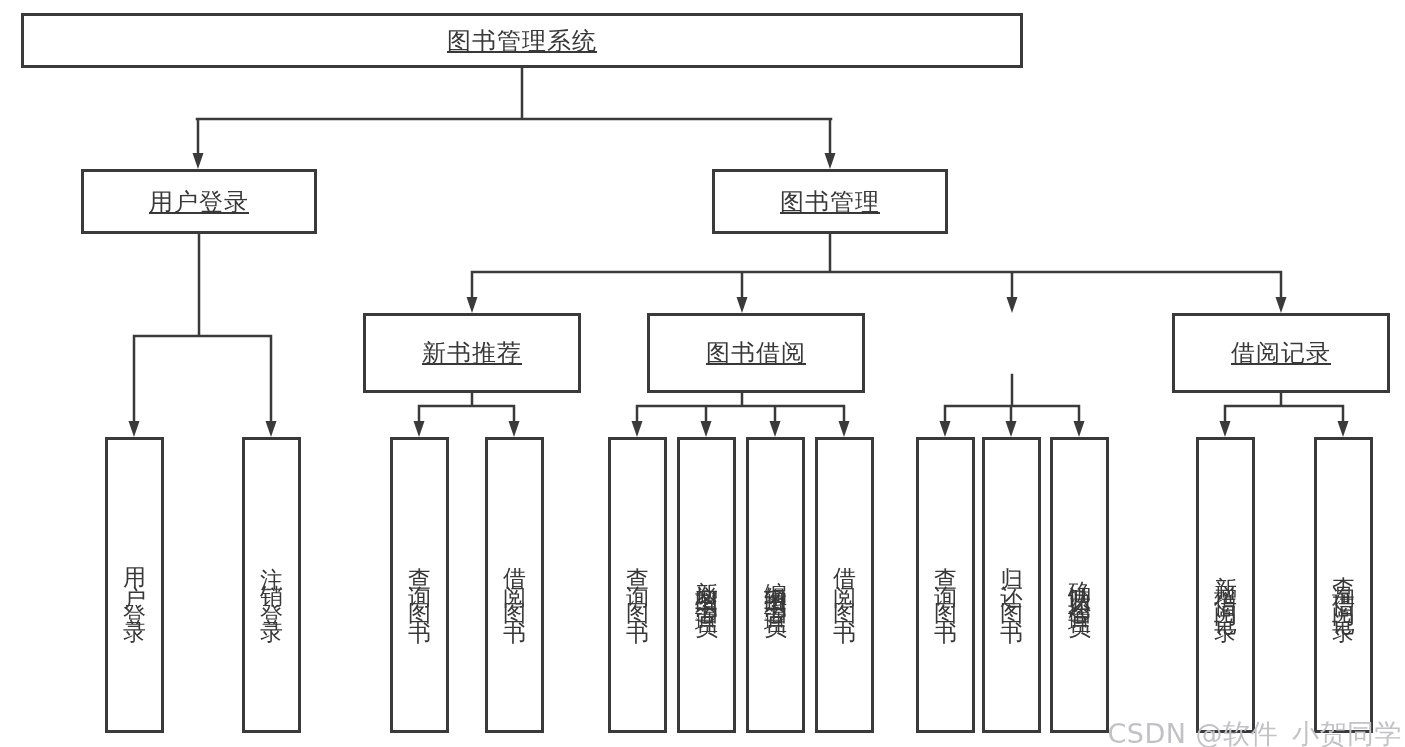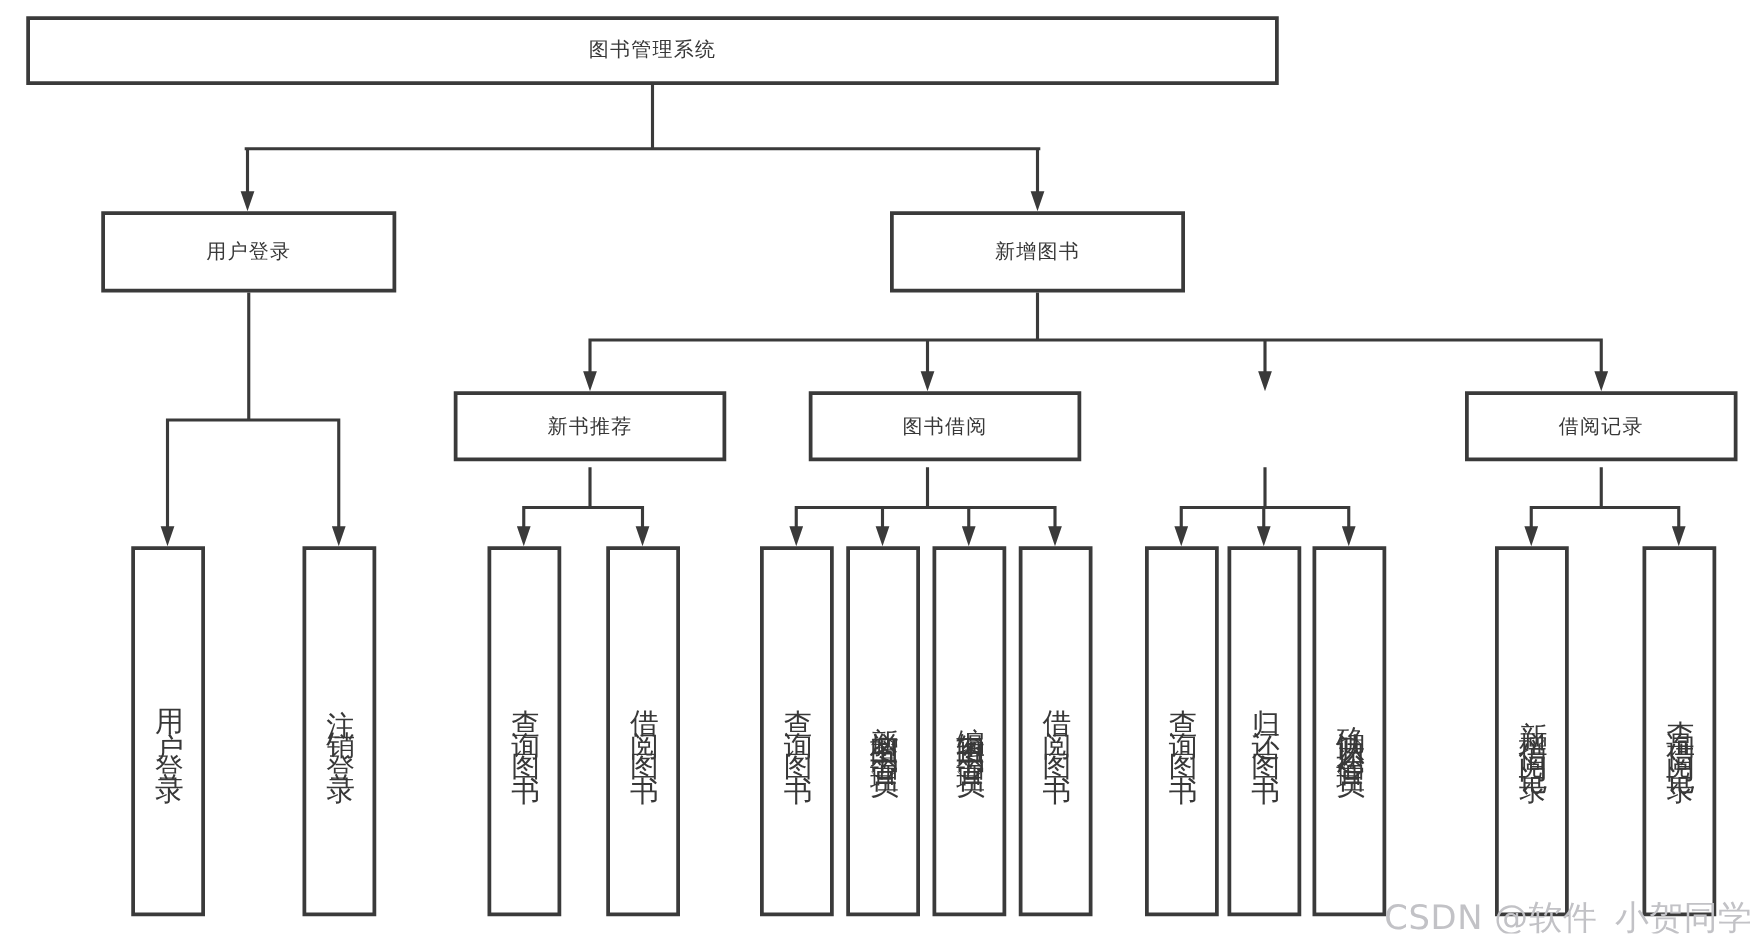--- a/index.html
+++ b/index.html
@@ -25,27 +25,28 @@
     box-sizing: border-box;
     border: 3px solid #3a3a3a;
     background: #ffffff;
     display: flex;
     align-items: center;
     justify-content: center;
     z-index: 1;
     color: #383838;
   }
   .h-label {
-    font-size: 16px;
+    font-size: 24px;
     letter-spacing: 1px;
     white-space: nowrap;
+    text-decoration: underline;
   }
   .root-box { left: 21px; top: 13px; width: 1002px; height: 55px; }
   .l2-box   { top: 169px; width: 236px; height: 65px; }
-  .l3-box   { top: 313px; width: 218px; height: 56px; align-items: center; }
+  .l3-box   { top: 313px; width: 218px; height: 80px; align-items: center; }
   .leaf {
     top: 437px;
     width: 59px;
     height: 296px;
   }
   .v-label {
     writing-mode: vertical-rl;
     text-orientation: mixed;
     font-size: 23px;
     line-height: 1;
@@ -91,21 +92,21 @@
   </svg>
 
   <div class="box root-box">
     <span class="h-label">图书管理系统</span>
   </div>
 
   <div class="box l2-box" style="left:81px">
     <span class="h-label">用户登录</span>
   </div>
   <div class="box l2-box" style="left:712px">
-    <span class="h-label">新增图书</span>
+    <span class="h-label">图书管理</span>
   </div>
 
   <div class="box l3-box" style="left:363px">
     <span class="h-label">新书推荐</span>
   </div>
   <div class="box l3-box" style="left:647px">
     <span class="h-label">图书借阅</span>
   </div>
   <div class="box l3-box" style="left:1172px">
     <span class="h-label">借阅记录</span>

